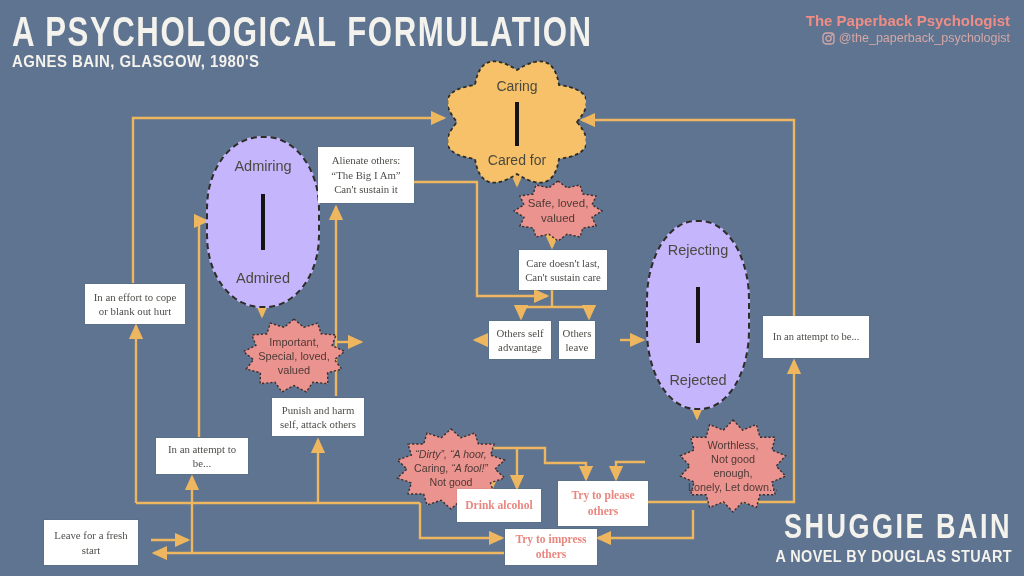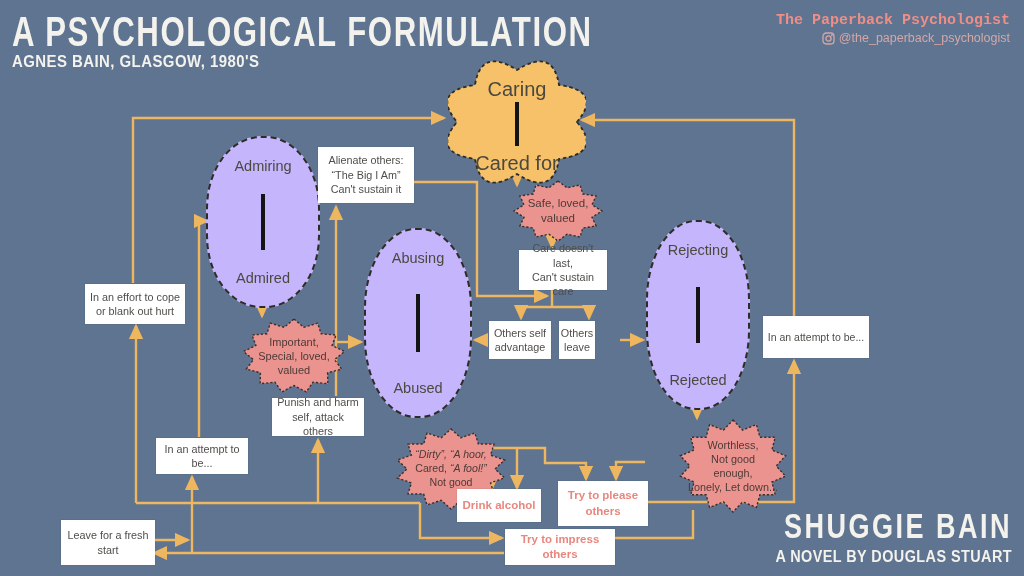--- a/index.html
+++ b/index.html
@@ -5,52 +5,52 @@
   html,body{margin:0;padding:0;}
   body{font-family:"Liberation Sans",sans-serif;background:#3a4a5e;}
   #canvas{position:relative;width:1024px;height:576px;background:#5e7490;overflow:hidden;}
 
   
   .big-title{position:absolute;left:12px;top:8px;color:#f4f2ec;font-weight:700;
     font-size:40px;letter-spacing:2px;transform:scaleX(.78) scaleY(1.05);transform-origin:left top;white-space:nowrap;}
   .sub-title{position:absolute;left:12px;top:52px;color:#f4f2ec;font-weight:700;
     font-size:17px;letter-spacing:.5px;transform:scaleX(.88);transform-origin:left top;white-space:nowrap;}
   .credit{position:absolute;right:14px;top:12px;text-align:right;}
-  .credit .name{color:#ef8e86;font-weight:700;font-size:15px;font-family:Liberation Mono, monospace;}
+  .credit .name{color:#ef8e86;font-weight:700;font-size:15px;}
   .credit .handle-row{display:flex;align-items:center;justify-content:flex-end;gap:4px;margin-top:2px;
     color:#d5a7a6;font-size:12.5px;}
   .book{position:absolute;right:12px;bottom:10px;text-align:right;}
   .book .bk-title{color:#f4f2ec;font-weight:700;font-size:33px;letter-spacing:3px;
     transform:scaleX(.82) scaleY(1.05);transform-origin:right bottom;white-space:nowrap;}
   .book .bk-sub{color:#f4f2ec;font-weight:700;font-size:16px;letter-spacing:.5px;margin-top:2px;
     transform:scaleX(.9);transform-origin:right top;white-space:nowrap;}
 
   
   #wires{position:absolute;left:0;top:0;}
 
   
   .ellipse{position:absolute;background:#c4b5fd;border:2px dashed #2e2c27;border-radius:48% / 42%;
     display:flex;flex-direction:column;align-items:center;justify-content:space-between;
     padding:20px 6px;box-sizing:border-box;}
   .ellipse .lbl{font-size:14.5px;color:#4b493f;}
   .bar{width:3.5px;background:#141414;}
   .cloud{position:absolute;}
-  .cloud .cl-lbl{position:absolute;left:0;width:100%;text-align:center;font-size:20px;color:#4b493f;}
+  .cloud .cl-lbl{position:absolute;left:0;width:100%;text-align:center;font-size:14px;color:#4b493f;}
   .cloud .bar{position:absolute;left:calc(50% - 2px);}
 
   
   .starburst{position:absolute;display:flex;align-items:center;justify-content:center;text-align:center;margin-left:32px;}
   .starburst svg{position:absolute;inset:0;}
   .starburst .sb-text{position:relative;font-size:11px;line-height:1.3;color:#4e3a37;}
   .starburst .it{font-style:italic;}
 
   
   .sbox{position:absolute;background:#ffffff;display:flex;flex-direction:column;align-items:center;
     justify-content:center;text-align:center;font-size:10.8px;line-height:1.34;color:#4f4e4a;
-    box-sizing:border-box;padding:2px 4px;box-shadow:0 0 0 1px rgba(0,0,0,.04);}
+    box-sizing:border-box;padding:2px 4px;box-shadow:0 0 0 1px rgba(0,0,0,.04);font-family:Liberation Serif, serif;}
   .sbox.pink{font-weight:700;color:#e8877f;font-size:11.5px;}
 </style>
 </head>
 <body>
 
 <div id="canvas">
 
   <svg id="wires" width="1024" height="576" viewBox="0 0 1024 576">
     <defs>
       <marker id="ah" markerWidth="8" markerHeight="8" refX="5.5" refY="3" orient="auto">
@@ -115,25 +115,20 @@
     <div class="bar" style="top:42px;height:44px;"></div>
     <div class="cl-lbl" style="top:92px;">Cared for</div>
   </div>
 
   <div class="ellipse" style="left:206px;top:136px;width:114px;height:172px;">
     <div class="lbl">Admiring</div>
     <div class="bar" style="height:56px;"></div>
     <div class="lbl">Admired</div>
   </div>
 
-  <div class="ellipse" style="left:364px;top:228px;width:108px;height:190px;">
-    <div class="lbl">Abusing</div>
-    <div class="bar" style="height:58px;"></div>
-    <div class="lbl">Abused</div>
-  </div>
 
   <div class="ellipse" style="left:646px;top:220px;width:104px;height:190px;">
     <div class="lbl">Rejecting</div>
     <div class="bar" style="height:56px;"></div>
     <div class="lbl">Rejected</div>
   </div>
 
   <div class="starburst" style="left:480px;top:179px;width:92px;height:64px;">
       <svg width="92" height="64">
         <polygon points="46.0,2.0 55.1,8.8 68.0,6.0 70.9,15.0 84.1,17.0 80.0,25.8 90.0,32.0 80.0,38.2 84.1,47.0 70.9,49.0 68.0,58.0 55.1,55.2 46.0,62.0 36.9,55.2 24.0,58.0 21.1,49.0 7.9,47.0 12.0,38.2 2.0,32.0 12.0,25.8 7.9,17.0 21.1,15.0 24.0,6.0 36.9,8.8" fill="#eb938e" stroke="#3a2f2d" stroke-width="1.4" stroke-dasharray="2.2,2"></polygon>
@@ -154,21 +149,21 @@
       <div>valued</div>
     </div>
   </div>
 
   <div class="starburst" style="left:362px;top:427px;width:114px;height:84px;">
       <svg width="114" height="84">
         <polygon points="57.0,2.0 66.8,10.8 80.9,6.0 84.4,17.0 100.0,17.1 96.6,28.1 110.6,33.1 101.0,42.0 110.6,50.9 96.6,55.9 100.0,66.9 84.4,67.0 80.9,78.0 66.8,73.2 57.0,82.0 47.2,73.2 33.1,78.0 29.6,67.0 14.0,66.9 17.4,55.9 3.4,50.9 13.0,42.0 3.4,33.1 17.4,28.1 14.0,17.1 29.6,17.0 33.1,6.0 47.2,10.8" fill="#eb938e" stroke="#3a2f2d" stroke-width="1.4" stroke-dasharray="2.2,2"></polygon>
       </svg>
     <div class="sb-text" style="font-size:10.6px;">
       <div class="it">“Dirty”, “A hoor,</div>
-      <div><span>Cared, </span><span class="it">“A fool!”</span></div>
+      <div><span>Caring, </span><span class="it">“A fool!”</span></div>
       <div>Not good</div>
     </div>
   </div>
 
   <div class="starburst" style="left:645px;top:418px;width:112px;height:96px;">
       <svg width="112" height="96">
         <polygon points="56.0,2.0 65.6,12.1 79.4,6.6 82.9,19.2 98.2,19.3 94.9,32.0 108.6,37.8 99.2,48.0 108.6,58.2 94.9,64.0 98.2,76.7 82.9,76.8 79.4,89.4 65.6,83.9 56.0,94.0 46.4,83.9 32.6,89.4 29.1,76.8 13.8,76.7 17.1,64.0 3.4,58.2 12.8,48.0 3.4,37.8 17.1,32.0 13.8,19.3 29.1,19.2 32.6,6.6 46.4,12.1" fill="#eb938e" stroke="#3a2f2d" stroke-width="1.4" stroke-dasharray="2.2,2"></polygon>
       </svg>
     <div class="sb-text" style="font-size:10.8px;">
       <div>Worthless,</div>
@@ -194,26 +189,26 @@
   <div class="sbox" style="left:559px;top:321px;width:36px;height:38px;">Others leave</div>
 
   <div class="sbox" style="left:763px;top:316px;width:106px;height:42px;white-space:nowrap;font-size:10.5px;">In an attempt to be...</div>
 
   <div class="sbox" style="left:85px;top:284px;width:100px;height:40px;">In an effort to cope or blank out  hurt</div>
 
   <div class="sbox" style="left:272px;top:398px;width:92px;height:38px;">Punish and harm self, attack others</div>
 
   <div class="sbox" style="left:156px;top:438px;width:92px;height:36px;">In an attempt to be...</div>
 
-  <div class="sbox" style="left:61px;top:520px;width:94px;height:45px;">Leave for a fresh start</div>
+  <div class="sbox" style="left:44px;top:520px;width:94px;height:45px;">Leave for a fresh start</div>
 
   <div class="sbox pink" style="left:558px;top:481px;width:90px;height:45px;">Try to please others</div>
 
   <div class="sbox pink" style="left:457px;top:489px;width:84px;height:33px;">Drink alcohol</div>
 
-  <div class="sbox pink" style="left:505px;top:529px;width:110px;height:36px;">Try to impress others</div>
+  <div class="sbox pink" style="left:505px;top:529px;width:92px;height:36px;">Try to impress others</div>
 
   <div class="book">
     <div class="bk-title">SHUGGIE BAIN</div>
     <div class="bk-sub">A NOVEL BY DOUGLAS STUART</div>
   </div>
 
 </div>
 
 </body></html>

